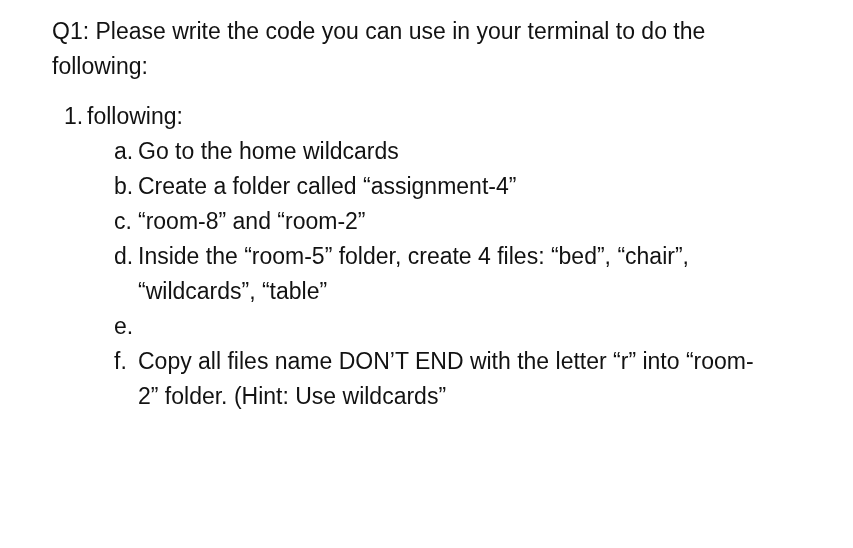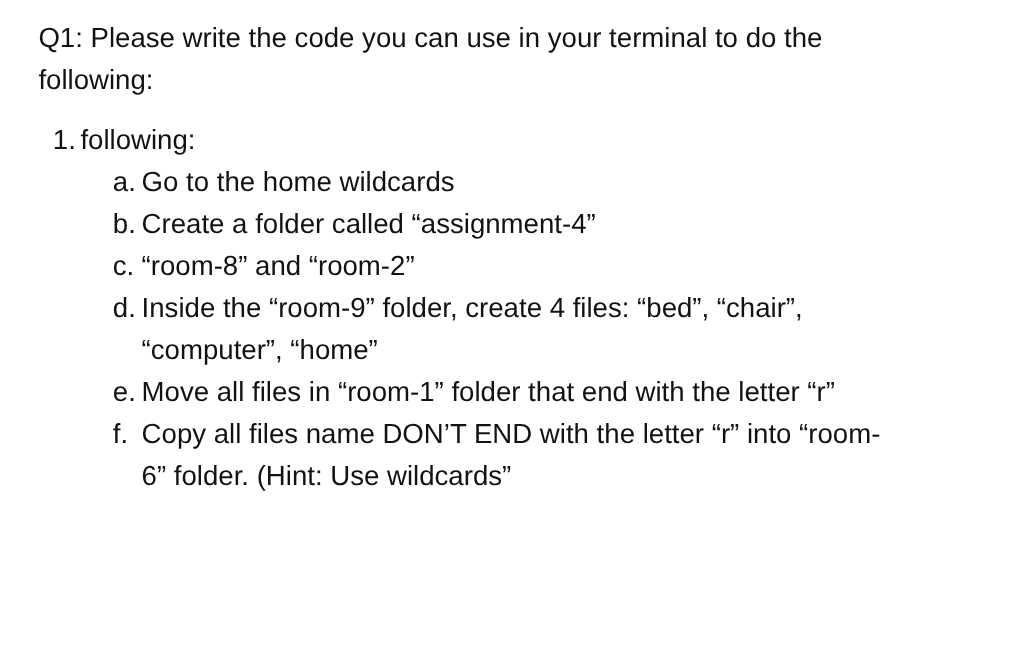--- a/index.html
+++ b/index.html
@@ -10,21 +10,21 @@
     background: #ffffff;
     overflow: hidden;
     font-family: "Liberation Sans", "DejaVu Sans", sans-serif;
     font-size: 23px;
     line-height: 35px;
     color: #121212;
   }
   .page {
     width: 853px;
     height: 548px;
-    padding: 14px 18px 0 32px;
+    padding: 14px 18px 0 52px;
   }
   .line { white-space: nowrap; }
   .numbered-item {
     display: flex;
     margin-top: 15px;
   }
   .num-marker {
     flex: none;
     width: 23px;
     margin-left: 12px;
@@ -72,37 +72,36 @@
         <div class="step">
           <span class="step-marker">c.</span>
           <div class="step-body">
             <div class="line">“room-8” and “room-2”</div>
           </div>
         </div>
 
         <div class="step">
           <span class="step-marker">d.</span>
           <div class="step-body">
-            <div class="line">Inside the “room-9” folder, create 4 files: “bed”, “chair”,</div>
-            <div class="line">“computer”, “home”</div>
+            <div class="line">Inside the “room-5” folder, create 4 files: “bed”, “chair”,</div>
+            <div class="line">“wildcards”, “table”</div>
           </div>
         </div>
 
         <div class="step">
           <span class="step-marker">e.</span>
           <div class="step-body">
-            <div class="line">Move all files in “room-1” folder that end with the letter “r”</div>
           </div>
         </div>
 
         <div class="step">
           <span class="step-marker">f.</span>
           <div class="step-body">
             <div class="line">Copy all files name DON’T END with the letter “r” into “room-</div>
-            <div class="line">6” folder. (Hint: Use wildcards”</div>
+            <div class="line">2” folder. (Hint: Use wildcards”</div>
           </div>
         </div>
 
       </div>
     </div>
   </div>
 
 </div>
 
 </body></html>

